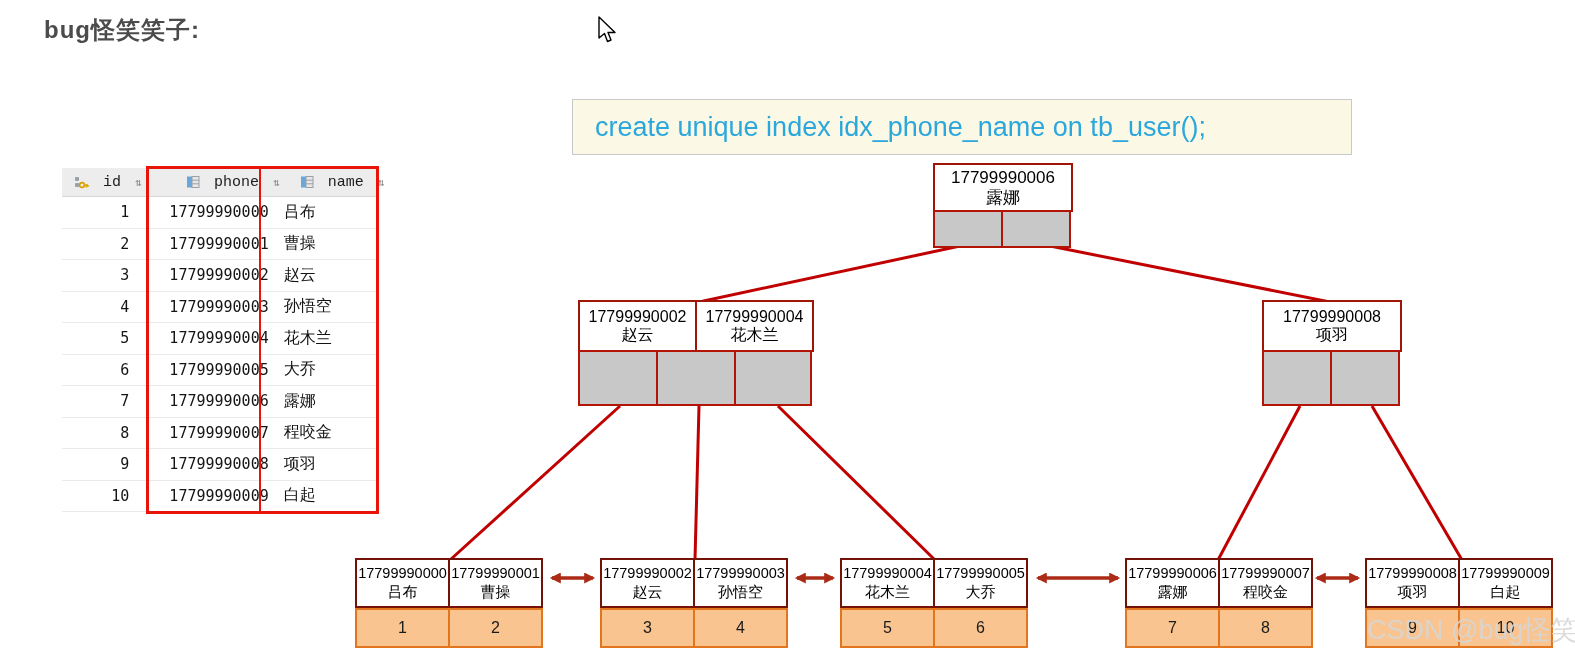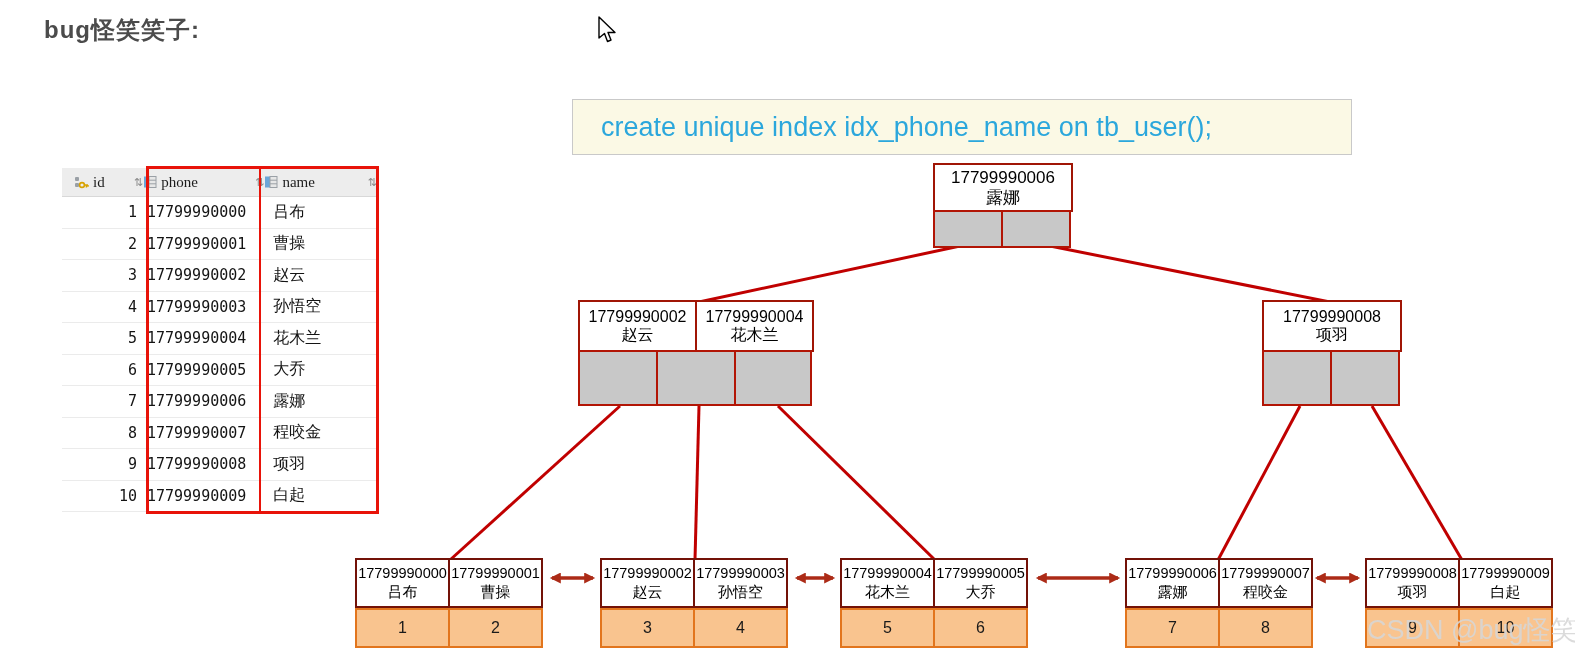--- a/index.html
+++ b/index.html
@@ -12,37 +12,37 @@
   
   .page-title{
     position:absolute;left:44px;top:14px;
     font-size:24px;font-weight:600;color:#4b4b4b;letter-spacing:1px;
   }
 
   
   .sql-box{
     position:absolute;left:572px;top:99px;width:780px;height:56px;
     background:#fbf9e5;border:1px solid #c9c9c9;
-    display:flex;align-items:center;padding-left:28px;
+    display:flex;align-items:center;padding-left:22px;
     font-size:27px;white-space:pre;
   }
   .sql-blue{color:#2ba7dc;}
   .sql-red{color:#cf2b26;font-weight:600;}
 
   
   .dg-table{position:absolute;left:62px;top:168px;width:315px;}
   .dg-header{display:flex;height:29px;background:#ededed;border-bottom:1px solid #d8d8d8;}
   .dg-hcell{
-    display:flex;align-items:center;gap:4px;height:100%;
-    font-family:Liberation Serif, serif;
-    font-size:15px;color:#1c1c1c;padding:0 0;
+    display:flex;align-items:center;gap:14px;height:100%;
+    font-family:Liberation Mono, monospace;
+    font-size:15px;color:#1c1c1c;padding:0 10px;
   }
   .dg-hcell .sort{margin-left:auto;font-size:11px;color:#8a8a8a;}
   .w-id{width:84px;}
-  .w-phone{width:126px;}
+  .w-phone{width:126px;margin-left:30px;}
   .w-name{width:117px;text-align:right;}
   .dg-row{display:flex;height:31.5px;border-bottom:1px solid #ebebeb;align-items:center;background:#fff;}
   .dg-cell{height:100%;display:flex;align-items:center;}
   .cell-id{justify-content:flex-end;padding-right:6px;font-family:"DejaVu Sans Mono",monospace;font-size:15px;color:#141414;}
   .cell-phone{padding-left:4px;font-family:"DejaVu Sans Mono",monospace;font-size:15px;color:#141414;}
   .cell-name{padding-left:9px;font-family:"Liberation Serif","DejaVu Serif",serif;font-size:16px;color:#141414;}
   .red-frame{
     position:absolute;left:84px;top:-2px;width:233px;height:348px;
     border:3px solid #e81309;pointer-events:none;z-index:5;
   }

